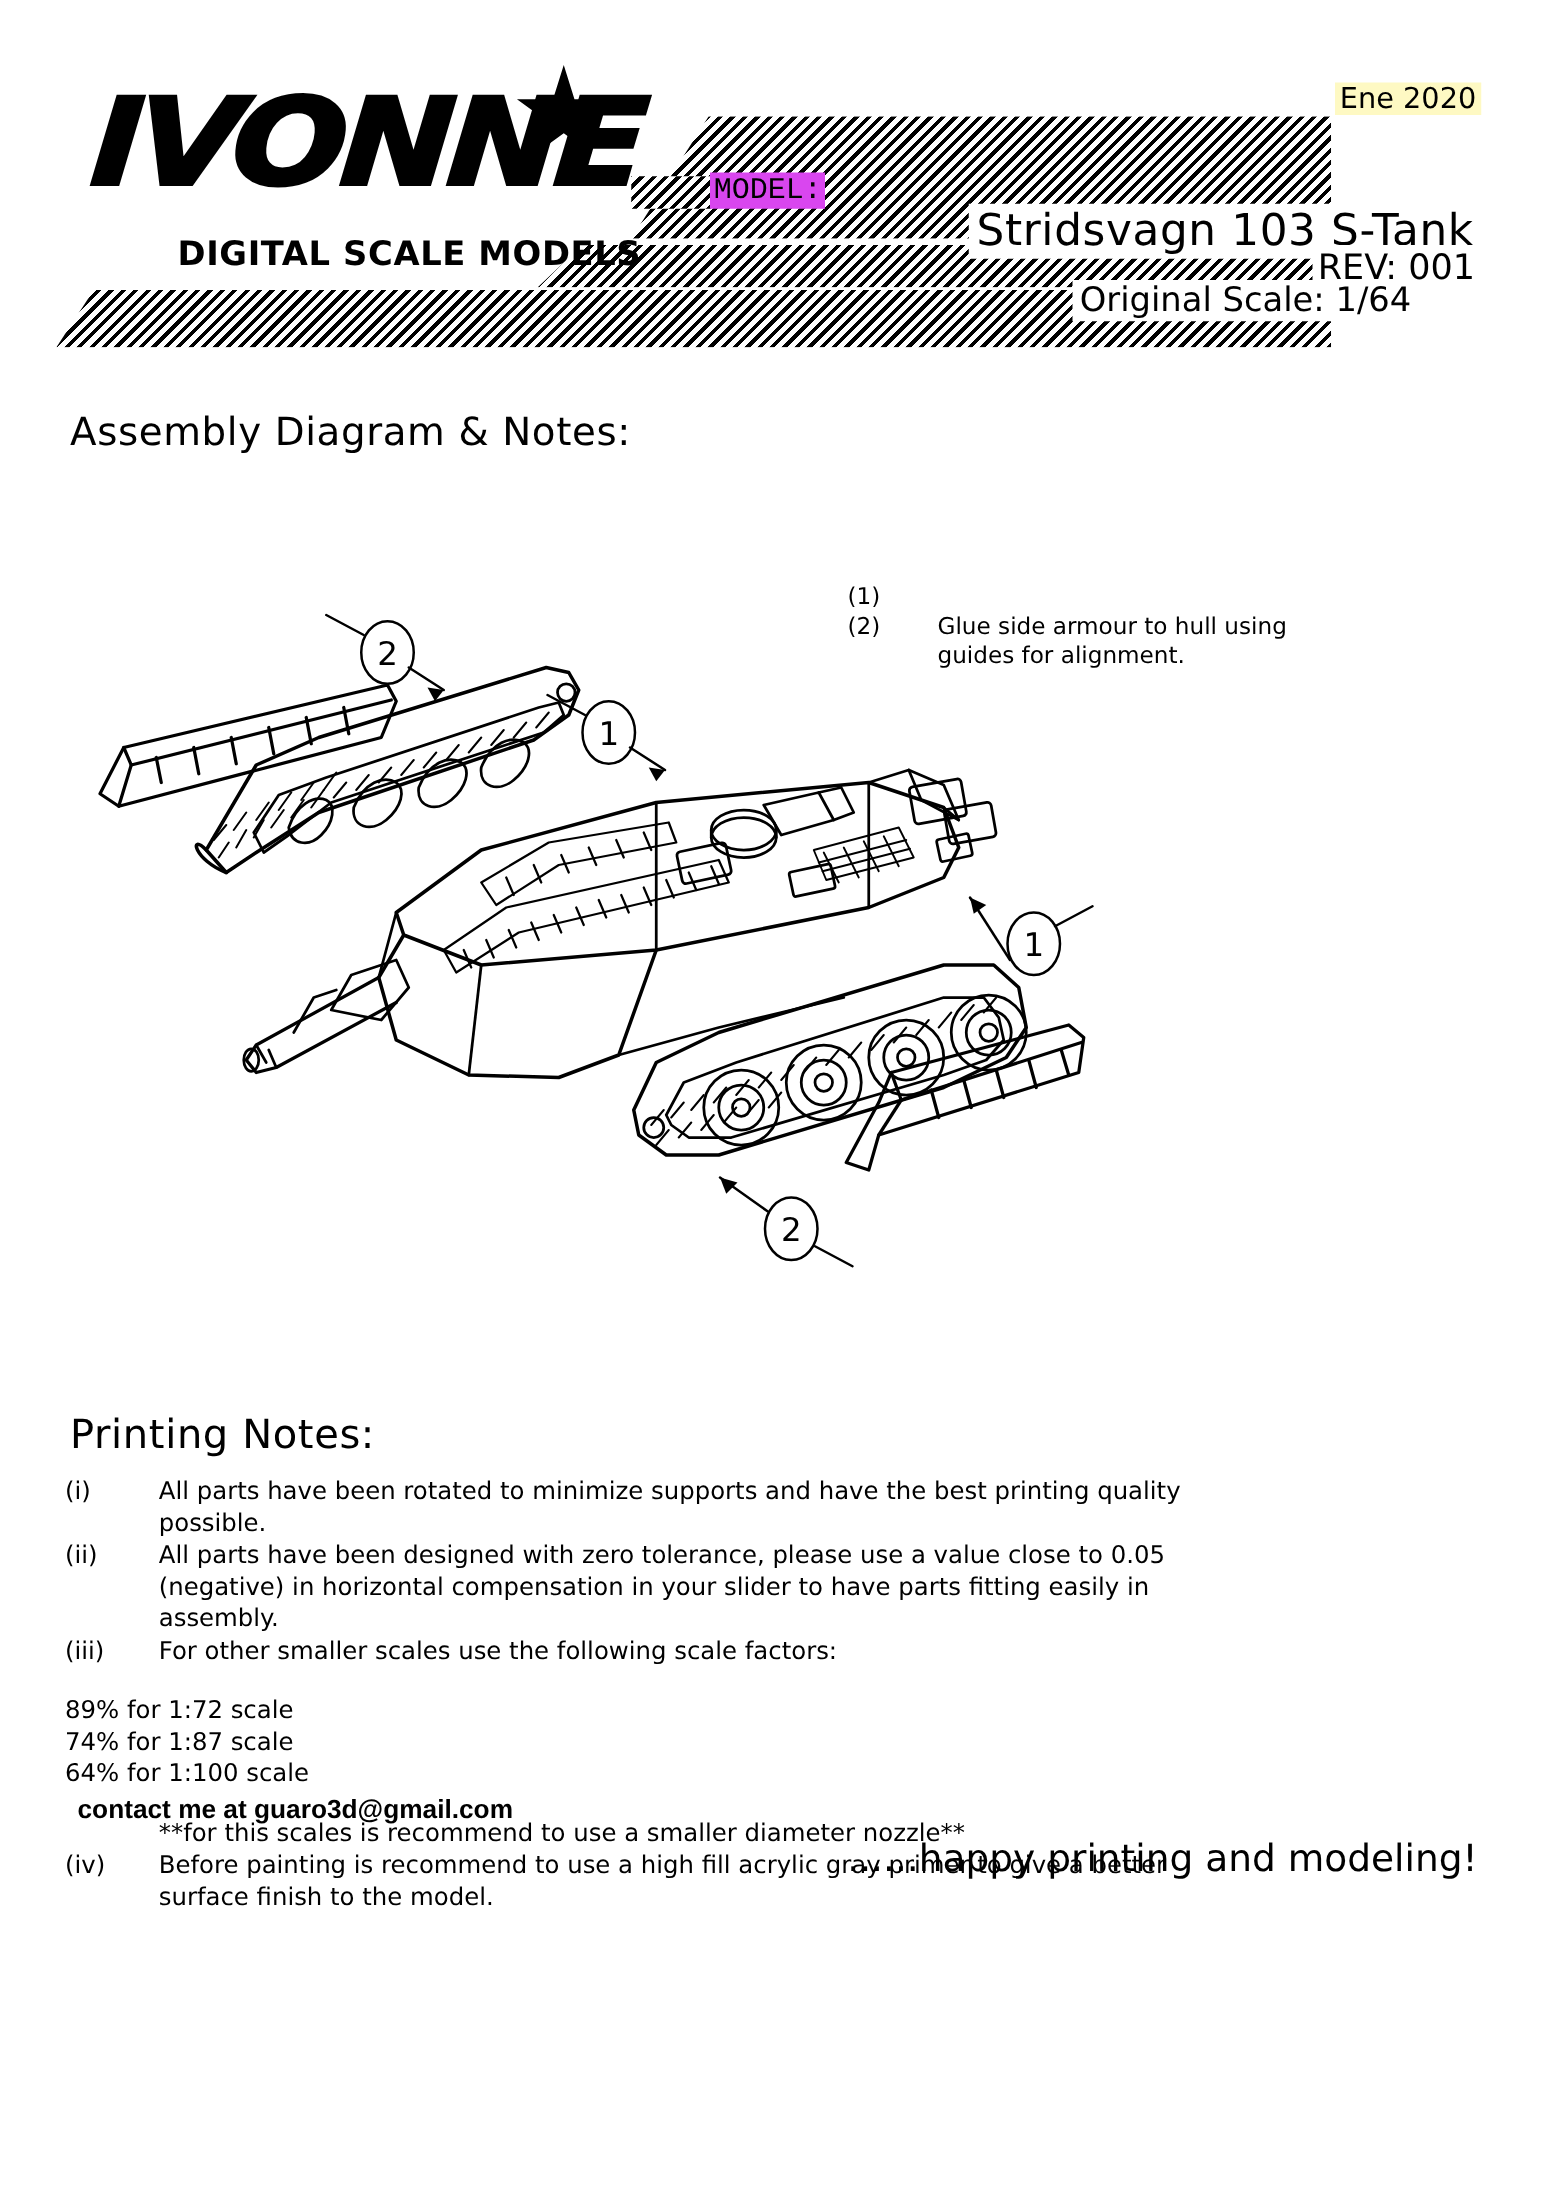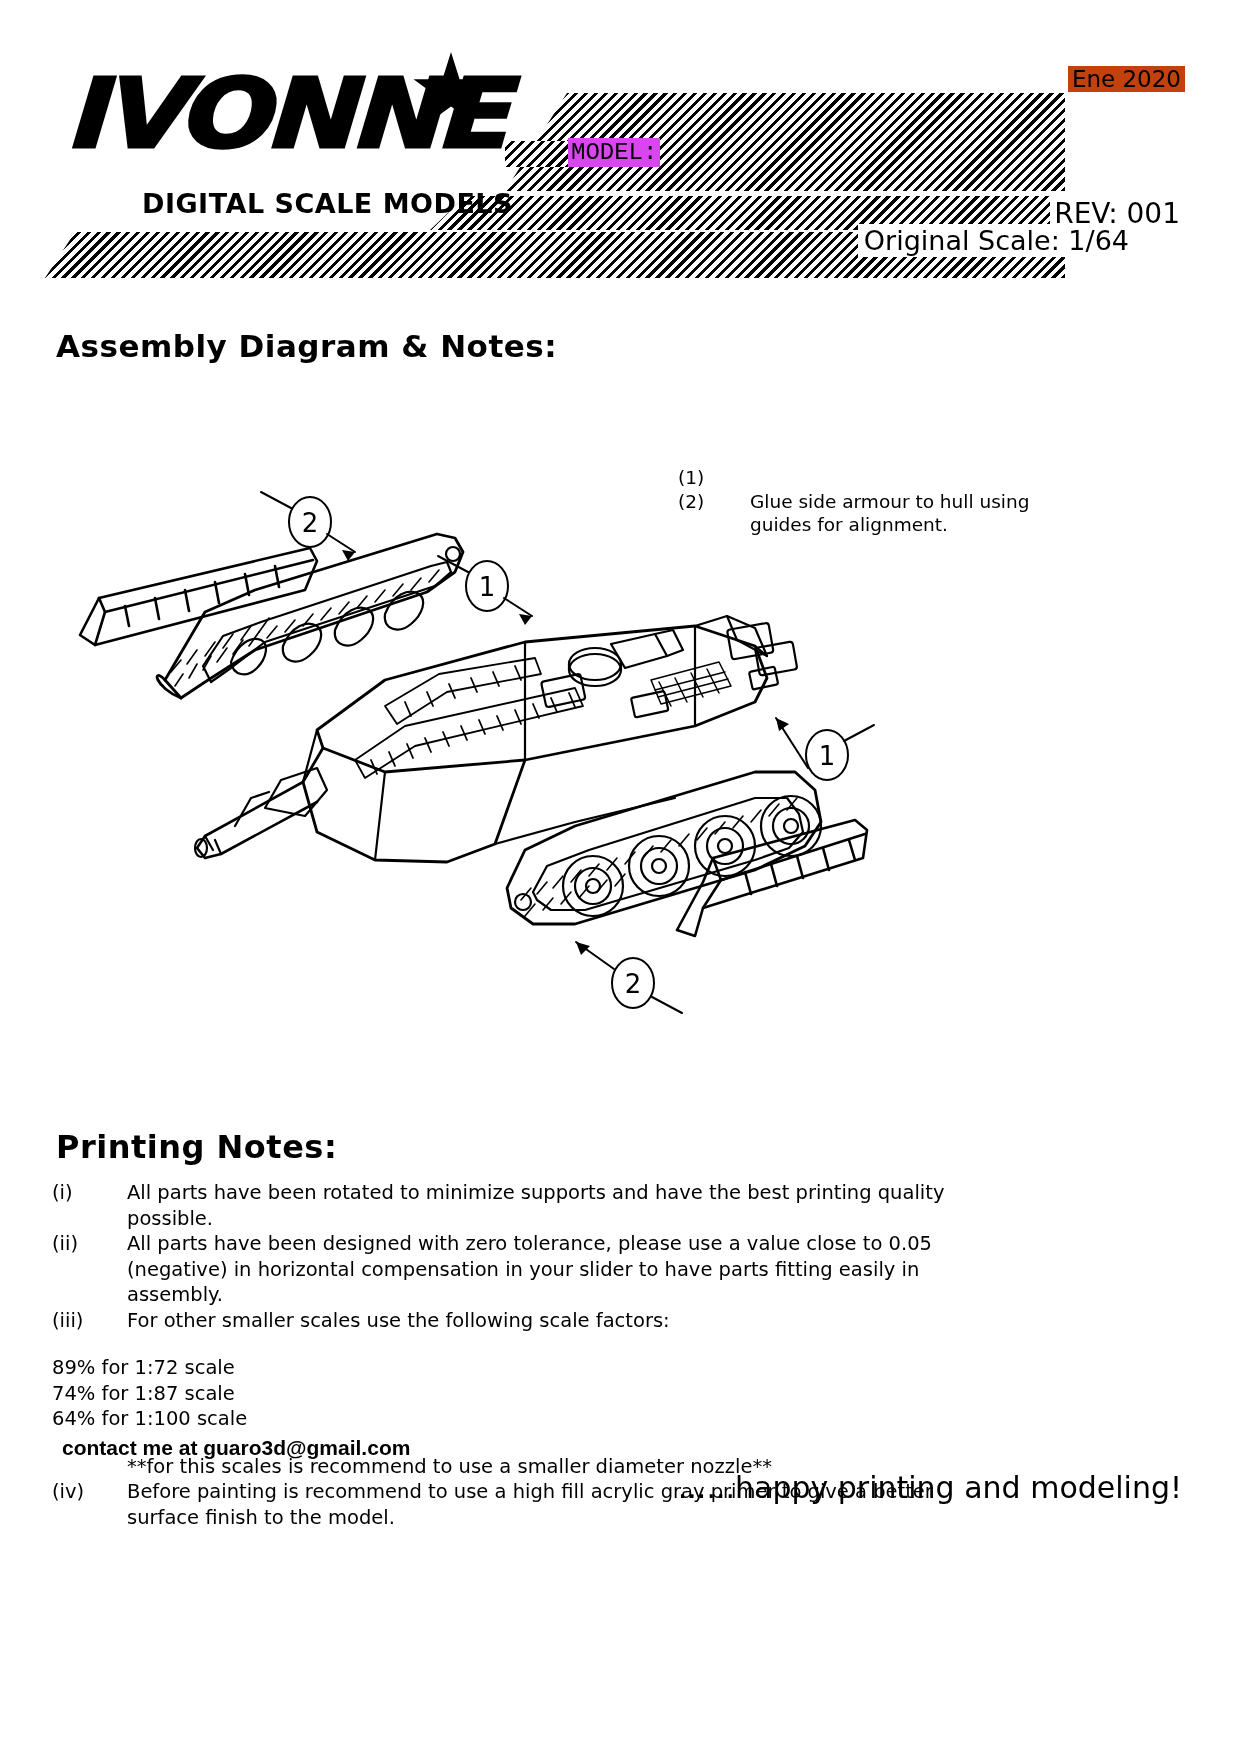--- a/index.html
+++ b/index.html
@@ -92,21 +92,21 @@
     left: 505px; top: 141px;
     width: 64px; height: 26px;
   }
 
   .date-label {
     position: absolute;
     right: 55px;
     top: 66px;
     font-size: 23px;
     font-family: "DejaVu Sans", sans-serif;
-    background: #c2410c;
+    background: #fef9c3;
     padding: 0 4px;
     white-space: nowrap;
   }
   .model-label {
     position: absolute;
     left: 568px;
     top: 138px;
     font-size: 24px;
     font-family: Liberation Mono, monospace;
     background: #d946ef;
@@ -145,21 +145,20 @@
     white-space: nowrap;
   }
 
   
   .section-heading {
     position: absolute;
     font-family: "DejaVu Sans", sans-serif;
     font-size: 31px;
     letter-spacing: 0.5px;
     white-space: nowrap;
-    font-weight: bold;
   }
   #assembly-heading { left: 56px; top: 328px; }
   #printing-heading { left: 56px; top: 1128px; font-size: 32px; }
 
   
   .assembly-notes {
     position: absolute;
     left: 678px;
     top: 466px;
     width: 400px;
@@ -250,20 +249,21 @@
   <div class="hatch strip-c"></div>
 
   <div class="logo-block">
     <div class="logo-word">IVONNE</div>
     <div class="logo-star"></div>
     <div class="logo-sub">DIGITAL SCALE MODELS</div>
   </div>
 
   <div class="date-label">Ene 2020</div>
   <div class="model-label">MODEL:</div>
+  <div class="model-title">Stridsvagn 103 S-Tank</div>
   <div class="rev-label">REV: 001</div>
   <div class="scale-label">Original Scale: 1/64</div>
 </div>
 
 <div class="section-heading" id="assembly-heading">Assembly Diagram &amp; Notes:</div>
 
 <div class="assembly-notes">
   <div class="arow">
     <div class="anum">(1)</div>
   </div>

